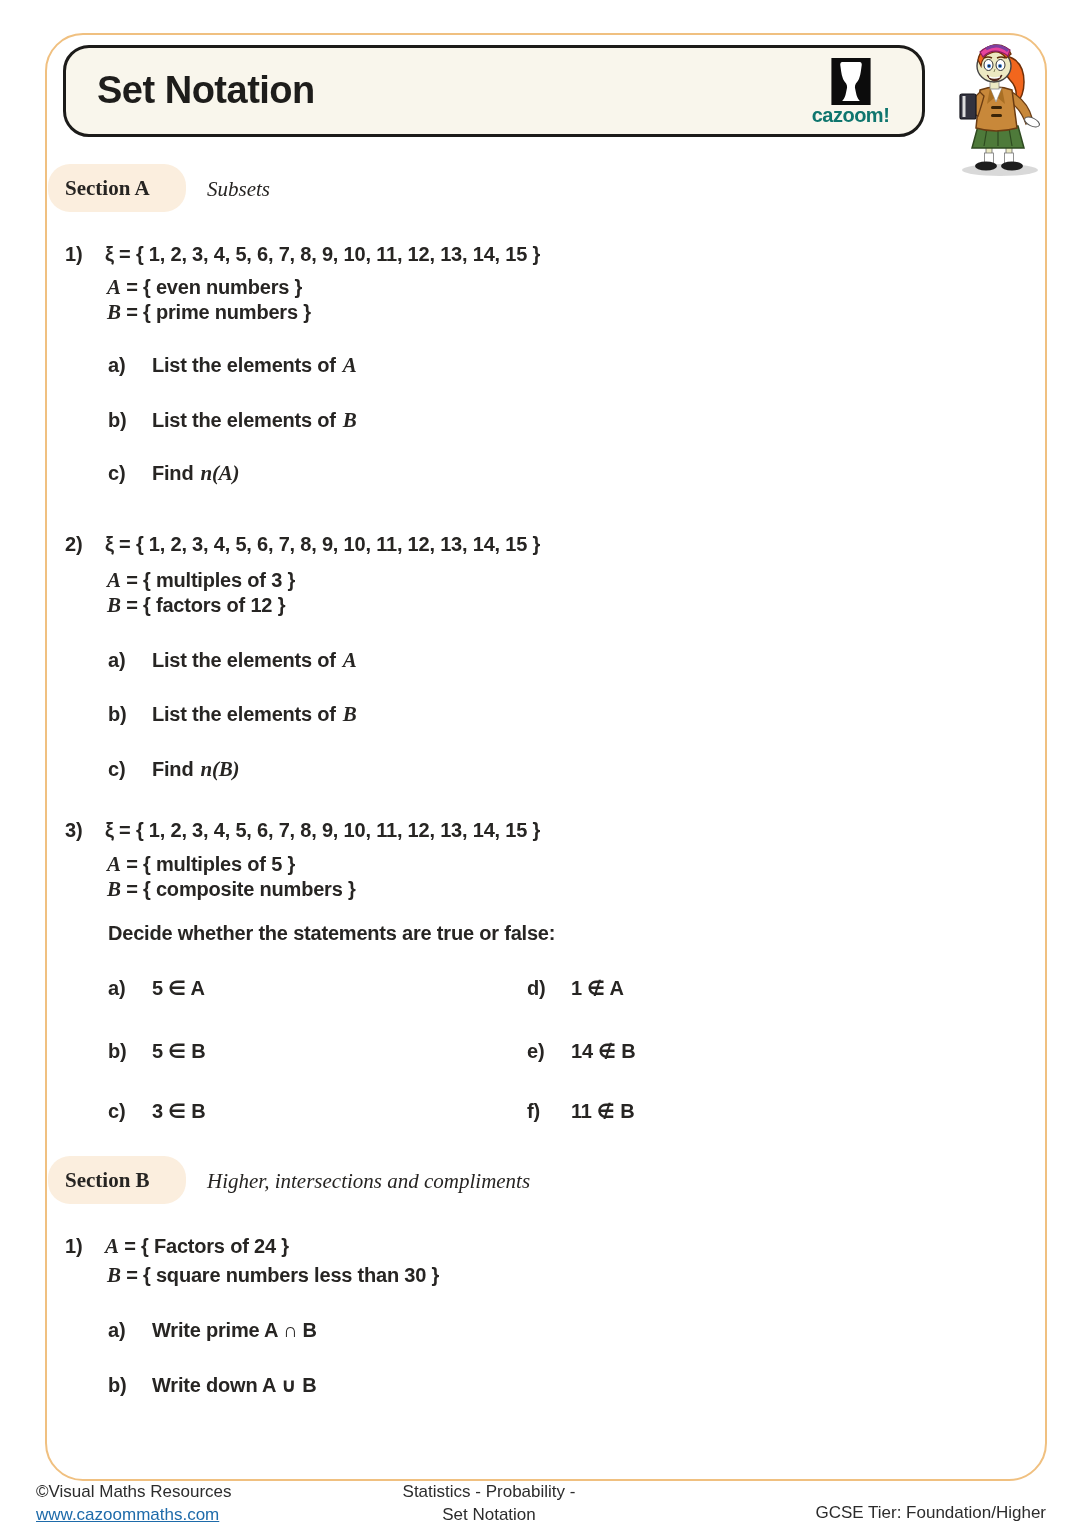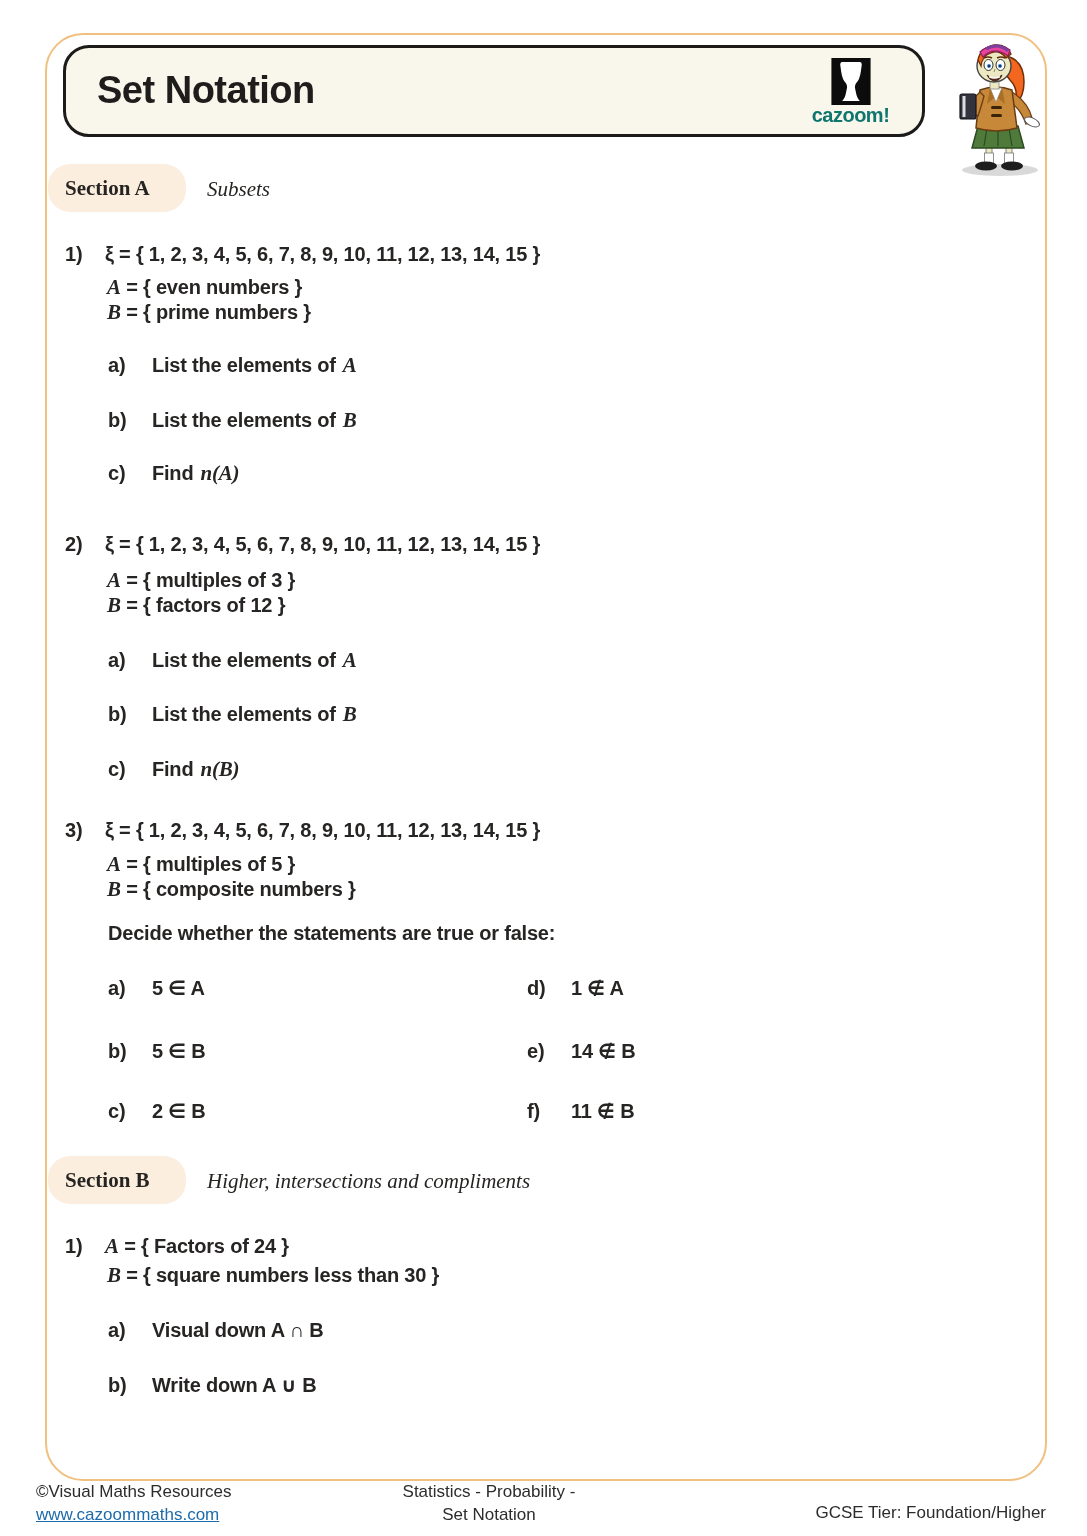--- a/index.html
+++ b/index.html
@@ -173,39 +173,39 @@
   <div class="line" style="left:527px; top:975px;">
     <span class="plabel">d)</span><span class="qtext">1 ∉ A</span>
   </div>
   <div class="line" style="left:108px; top:1038px;">
     <span class="plabel">b)</span><span class="qtext">5 ∈ B</span>
   </div>
   <div class="line" style="left:527px; top:1038px;">
     <span class="plabel">e)</span><span class="qtext">14 ∉ B</span>
   </div>
   <div class="line" style="left:108px; top:1098px;">
-    <span class="plabel">c)</span><span class="qtext">2 ∈ B</span>
+    <span class="plabel">c)</span><span class="qtext">3 ∈ B</span>
   </div>
   <div class="line" style="left:527px; top:1098px;">
     <span class="plabel">f)</span><span class="qtext">11 ∉ B</span>
   </div>
 
   <div class="section-pill" style="top:1156px;">
     <span class="pill-text">Section B</span>
   </div>
   <div class="section-subtitle" style="top:1169px;">Higher, intersections and compliments</div>
 
   <div class="line" style="left:65px; top:1233px;">
     <span class="qnum">1)</span><span class="math">A</span><span class="qtext"> = { Factors of 24 }</span>
   </div>
   <div class="line" style="left:107px; top:1262px;">
     <span class="math">B</span><span class="qtext"> = { square numbers less than 30 }</span>
   </div>
   <div class="line" style="left:108px; top:1317px;">
-    <span class="plabel">a)</span><span class="qtext">Visual down A ∩ B</span>
+    <span class="plabel">a)</span><span class="qtext">Write prime A ∩ B</span>
   </div>
   <div class="line" style="left:108px; top:1372px;">
     <span class="plabel">b)</span><span class="qtext">Write down A ∪ B</span>
   </div>
 
   <div class="footer-left">
     <div>©Visual Maths Resources</div>
     <a class="footer-link">www.cazoommaths.com</a>
   </div>
   <div class="footer-center">

